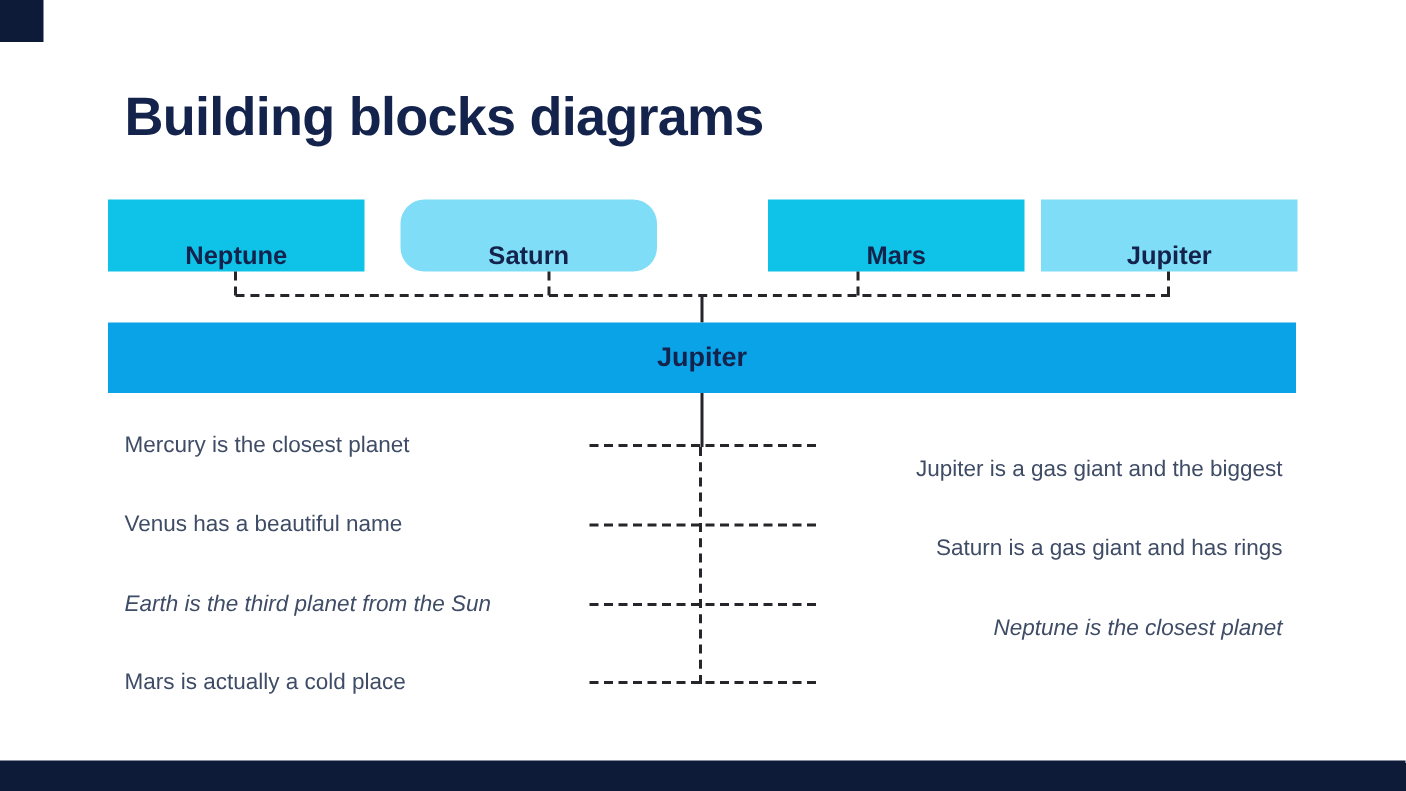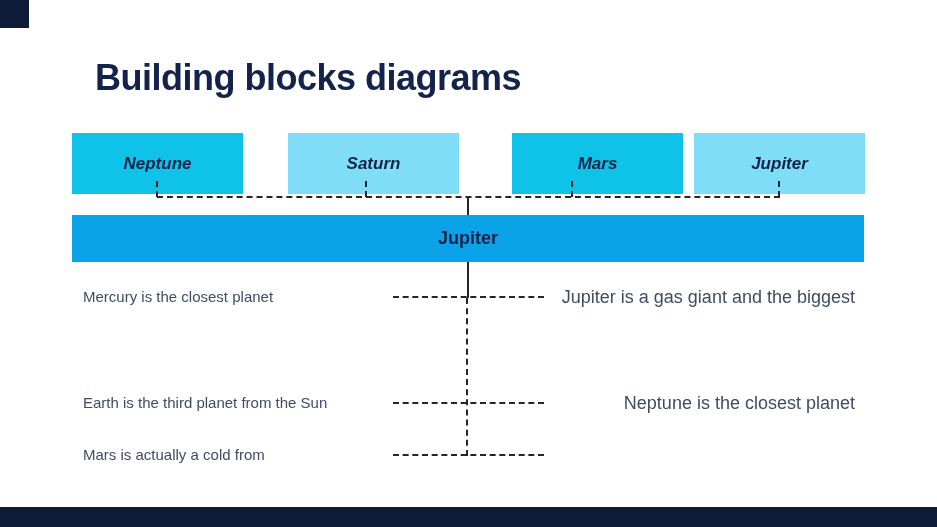--- a/index.html
+++ b/index.html
@@ -27,35 +27,35 @@
     position:absolute;left:0;top:0;
     width:29px;height:28px;
     background:var(--navy);
   }
   .bottom-bar{
     position:absolute;left:0;top:507px;
     width:937px;height:20px;
     background:var(--navy);
   }
   .title{
-    position:absolute;left:95px;top:56px;
+    position:absolute;left:83px;top:56px;
     font-size:36px;line-height:44px;
     font-weight:700;
     letter-spacing:-0.5px;
     color:var(--title);
   }
   .top-box{
-    position:absolute;top:133px;height:61px;width:171px;
-    display:flex;align-items:center;justify-content:center;
-    font-size:17px;font-weight:700;color:var(--title);font-style:italic;
+    position:absolute;top:133px;height:48px;width:171px;
+    display:flex;align-items:flex-end;justify-content:center;
+    font-size:17px;font-weight:700;color:var(--title);
   }
   .top-box.cyan{background:var(--cyan);}
   .top-box.light{background:var(--light-blue);}
   .box-1{left:72px;}
-  .box-2{left:288px;}
+  .box-2{left:267px;border-radius:16px;}
   .box-3{left:512px;}
   .box-4{left:694px;}
 
   .stub{
     position:absolute;top:181px;height:16px;width:0;
     border-left:2px dashed var(--line);
   }
   .stub-1{left:156px;}
   .stub-2{left:365px;}
   .stub-3{left:571px;}
@@ -81,30 +81,30 @@
   }
   .center-dashed{
     position:absolute;left:466px;top:298px;width:0;height:158px;
     border-left:2px dashed var(--line);
   }
   .row{
     position:absolute;left:0;width:937px;height:24px;
   }
   .row-1{top:285px;}
   .row-2{top:338px;}
-  .row-3{top:391px;}
+  .row-3{top:391px;font-style:italic;}
   .row-4{top:443px;}
   .row .left-text{
     position:absolute;left:83px;top:0;
     font-size:15px;line-height:24px;color:var(--body-text);
     white-space:nowrap;
   }
   .row .right-text{
-    position:absolute;right:82px;top:0;
-    font-size:18px;line-height:24px;color:var(--body-text);
+    position:absolute;right:82px;top:16px;
+    font-size:15px;line-height:24px;color:var(--body-text);
     white-space:nowrap;text-align:center;
   }
   .row .row-dash{
     position:absolute;left:393px;top:11px;width:151px;height:0;
     border-top:2px dashed var(--line);
   }
 </style>
 </head>
 <body>
 
@@ -139,25 +139,30 @@
   </div>
 
   <div class="center-solid-lower"></div>
   <div class="center-dashed"></div>
 
   <div class="row row-1">
     <span class="left-text">Mercury is the closest planet</span>
     <span class="row-dash"></span>
     <span class="right-text">Jupiter is a gas giant and the biggest</span>
   </div>
+  <div class="row row-2">
+    <span class="left-text">Venus has a beautiful name</span>
+    <span class="row-dash"></span>
+    <span class="right-text">Saturn is a gas giant and has rings</span>
+  </div>
   <div class="row row-3">
     <span class="left-text">Earth is the third planet from the Sun</span>
     <span class="row-dash"></span>
     <span class="right-text">Neptune is the closest planet</span>
   </div>
   <div class="row row-4">
-    <span class="left-text">Mars is actually a cold from</span>
+    <span class="left-text">Mars is actually a cold place</span>
     <span class="row-dash"></span>
   </div>
 
   <div class="bottom-bar"></div>
 
 </div>
 
 </body></html>

